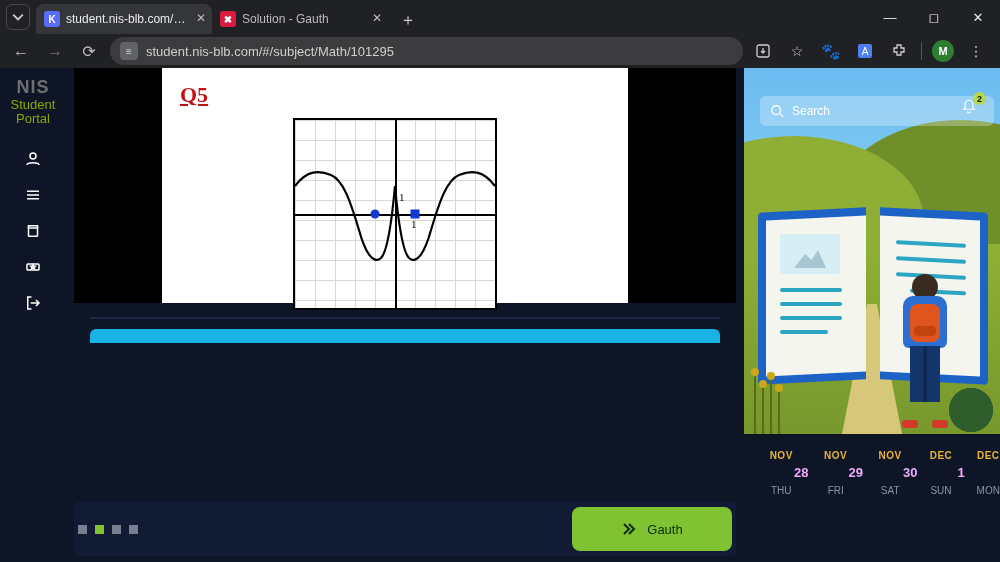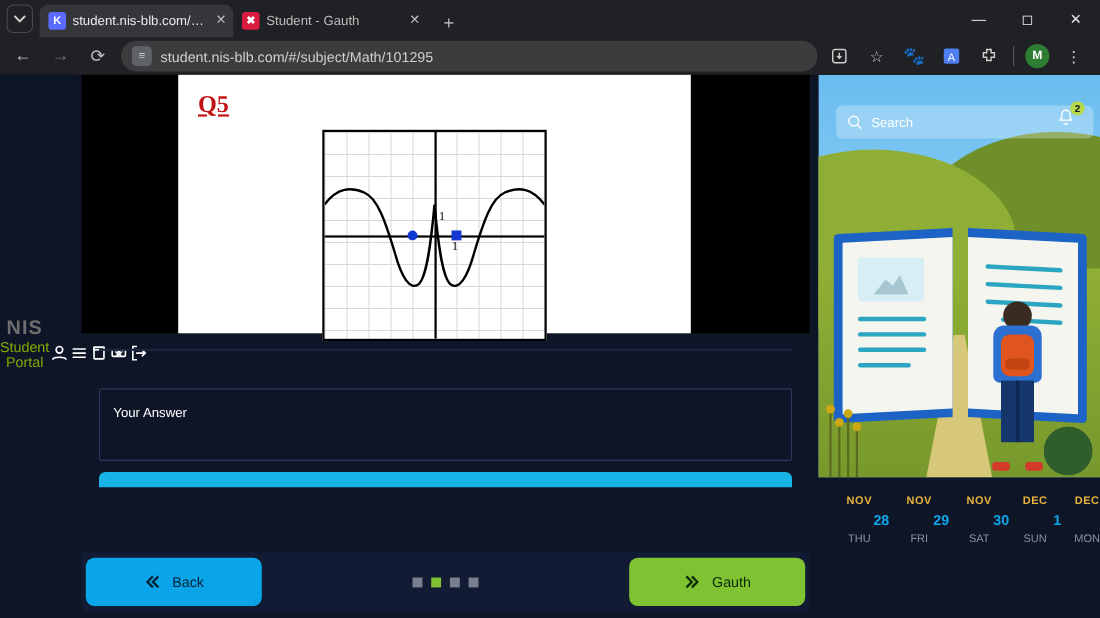--- a/index.html
+++ b/index.html
@@ -51,21 +51,21 @@
   .divider-v { width:1px; height:18px; background:#555; }
 
   
   .page {
     position:absolute; top:68px; left:0; right:0; bottom:0;
     display:flex; background:#0d1526;
   }
   
   .sidenav {
     width:66px; height:100%; background:#0d1526;
-    display:flex; flex-direction:row; align-items:center; padding-top:10px;
+    display:flex; flex-direction:column; align-items:center; padding-top:10px;
     gap:0;
   }
   .brand { text-align:center; line-height:1.1; margin-bottom:14px;}
   .brand .b1 { font-size:18px; font-weight:800; color:#6e6e6e; letter-spacing:1px;}
   .brand .b2 { font-size:13px; color:#86a800; }
   .sicon { width:40px; height:34px; display:flex; align-items:center; justify-content:center; color:#fff; margin-top:2px; }
   .sicon svg { width:18px; height:18px; stroke:#fff; fill:none; stroke-width:2; }
 
   
   .main { flex:1; height:100%; position:relative; padding:0 8px 0 8px; }
@@ -159,41 +159,41 @@
   .fern { position:absolute; width:46px; height:46px; background:radial-gradient(circle at 50% 60%, #2f5d2b 0 40%, transparent 41%); }
   .fernB { bottom:-4px; right:-6px; width:70px; height:70px;}
   .reed { position:absolute; bottom:0; width:2px; background:#5a6b1e; }
   .reed::after{content:"";position:absolute;top:-6px;left:-3px;width:8px;height:8px;border-radius:50%;background:#cba814;}
 
   .calendar {
     padding:14px 10px 0 10px; display:flex; justify-content:space-between; color:#fff;
   }
   .cal-day { text-align:center; font-size:10px; line-height:1.5; }
   .cal-day .m { color:#e8b23b; font-weight:700; font-size:10px; letter-spacing:0.5px;}
-  .cal-day .d { font-size:13px; font-weight:700; color:#0ea5e9;margin-left:40px;}
+  .cal-day .d { font-size:13px; font-weight:700; color:#f0abfc;margin-left:40px;}
   .cal-day .w { color:#8a93a8; font-size:10px;}
 </style>
 </head>
 <body>
 
 <div class="titlebar">
   <div class="tab-drop">
     <svg width="12" height="12" viewBox="0 0 10 10">
         <path d="M1 3 L5 7 L9 3" stroke="#cfcfcf" stroke-width="1.5" fill="none"></path>
       </svg>
   </div>
   <div class="tabs">
     <div class="tab">
       <span class="favicon fav1">K</span>
       <span class="tab-title">student.nis-blb.com/#/subject/</span>
       <span class="tab-close">✕</span>
     </div>
     <div class="tab inactive">
       <span class="favicon fav2">✖</span>
-      <span class="tab-title">Student - Gauth</span>
+      <span class="tab-title">Solution - Gauth</span>
       <span class="tab-close">✕</span>
     </div>
     <div class="tab-add">＋</div>
   </div>
   <div class="win-controls">
     <div class="win-btn">―</div>
     <div class="win-btn">◻</div>
     <div class="win-btn">✕</div>
   </div>
 </div>
@@ -286,32 +286,23 @@
             <div class="dot" style="left:60%; top:50%;"></div>
             <span class="lbl" style="left:52%; top:38%;">1</span>
             <span class="lbl" style="left:58%; top:52%;">1</span>
           </div>
         </div>
       </div>
     </div>
 
     <div class="stage-divider"></div>
 
-    <div class="answer-box">
-      <span>Your Answer</span>
-    </div>
     <div class="blue-bar"></div>
 
     <div class="footer">
-      <div class="btn btn-back">
-        <svg width="16" height="16" viewBox="0 0 16 16">
-            <path d="M8 3 3 8l5 5M13 3 8 8l5 5" fill="none" stroke="#062033" stroke-width="2"></path>
-          </svg>
-        <span>Back</span>
-      </div>
       <div class="dots">
         <span></span>
         <span class="active"></span>
         <span></span>
         <span></span>
       </div>
       <div class="btn btn-next">
         <svg width="16" height="16" viewBox="0 0 16 16">
             <path d="M3 3l5 5-5 5M8 3l5 5-5 5" fill="none" stroke="#0b2a07" stroke-width="2"></path>
           </svg>

